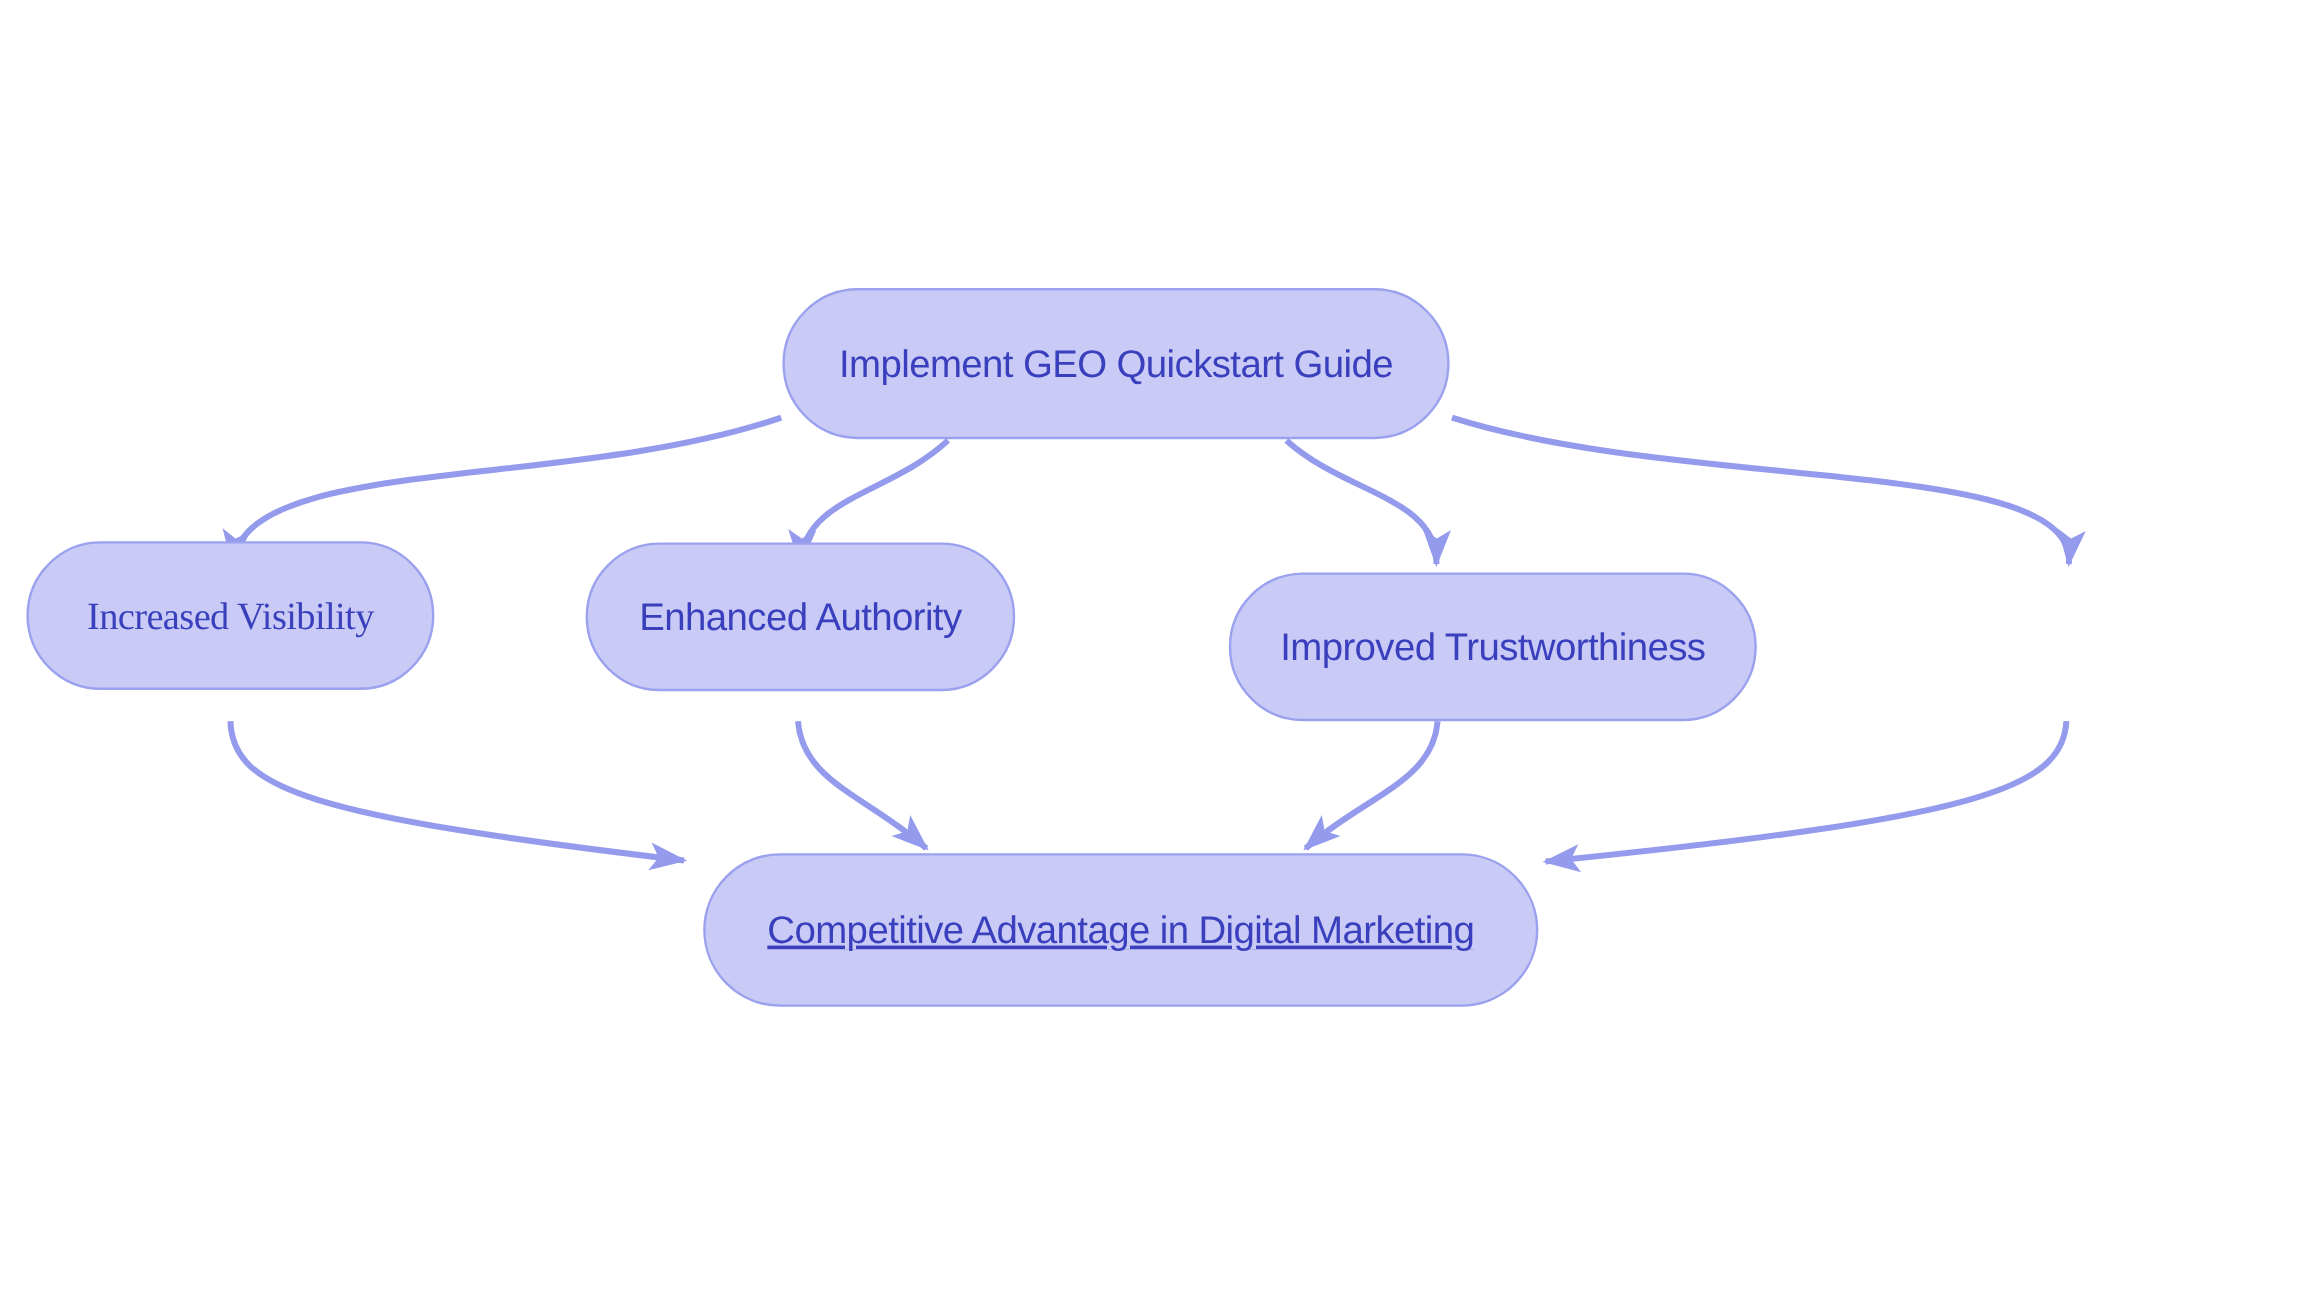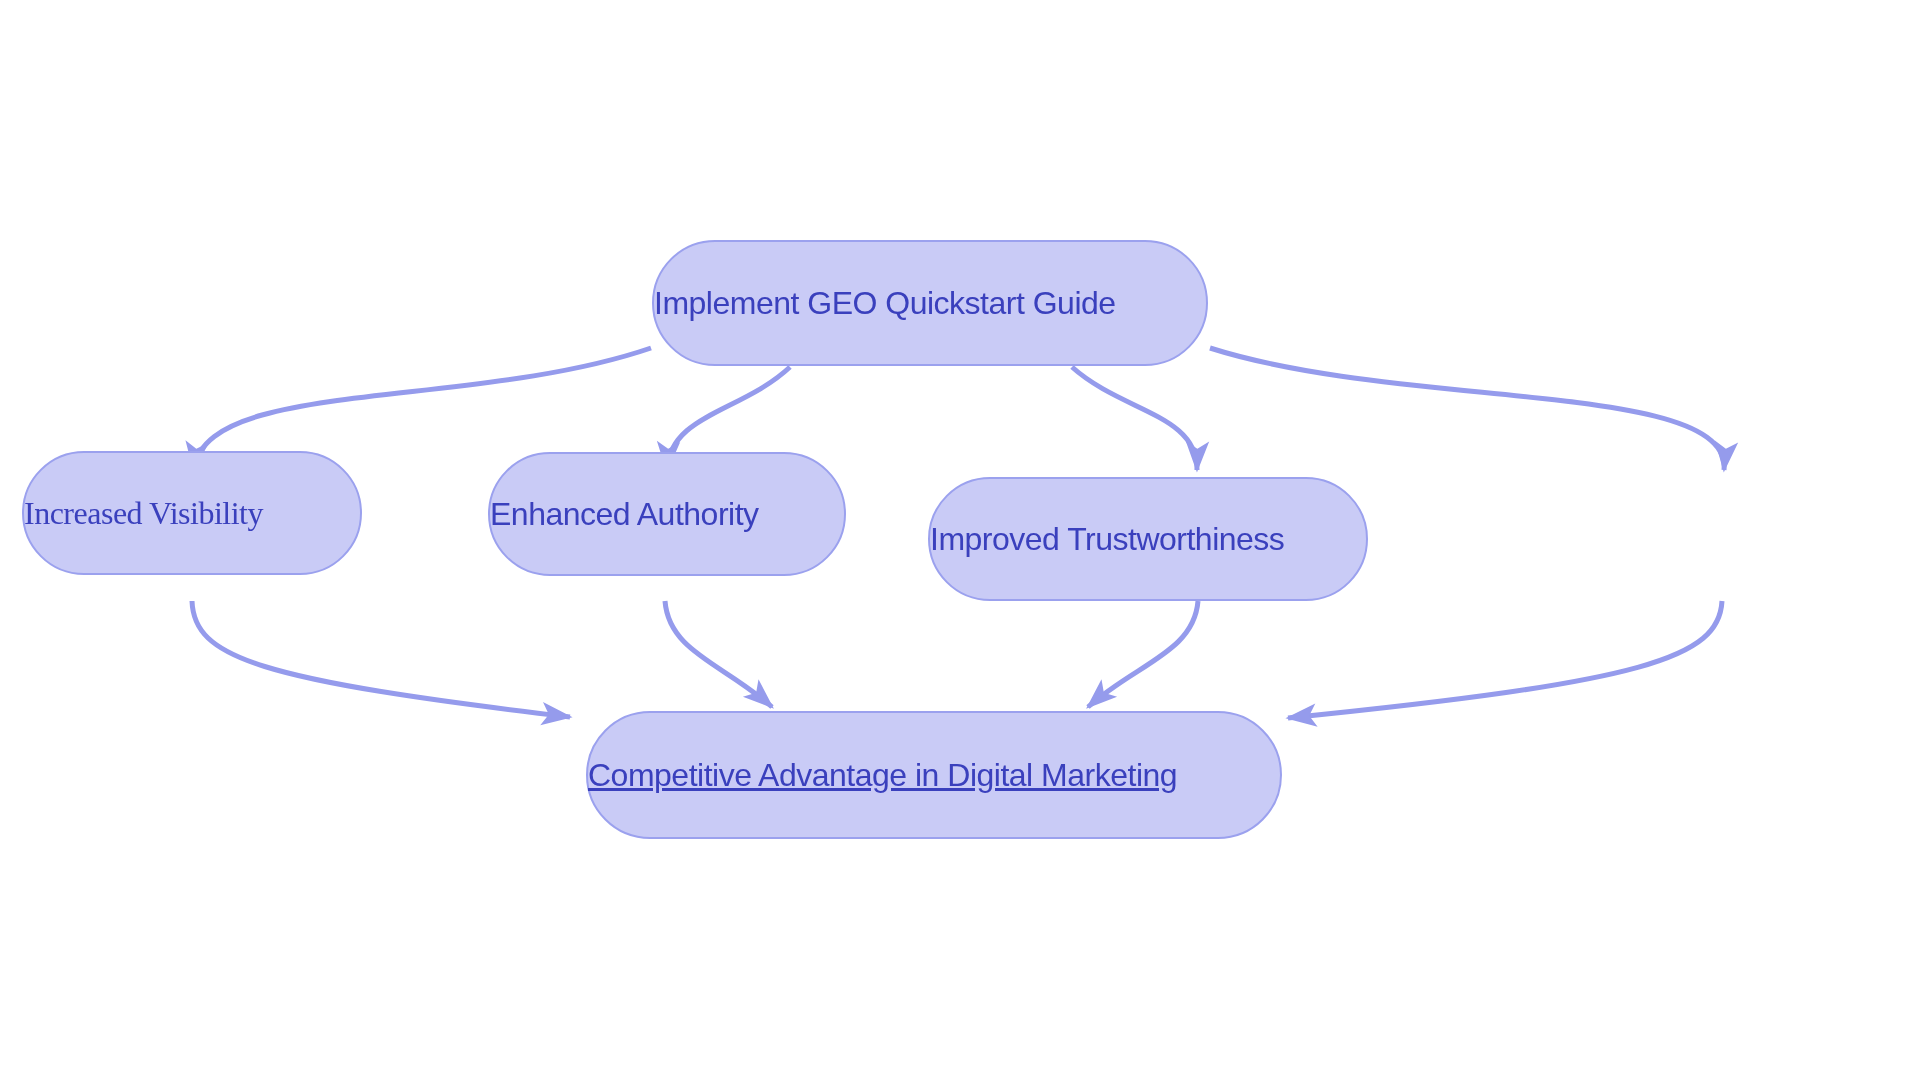--- a/index.html
+++ b/index.html
@@ -23,34 +23,35 @@
   }
   .edges path {
     fill: none;
     stroke: var(--edge, #959bec);
     stroke-width: 5;
   }
   .node {
     position: absolute;
     display: flex;
     align-items: center;
+    justify-content: center;
     background: var(--fill, #c9cbf6);
     border: 2px solid var(--stroke, #9ba1ee);
     border-radius: 64px;
     color: var(--text, #3a40bd);
     font-size: 32px;
     letter-spacing: -0.5px;
     white-space: nowrap;
     box-sizing: border-box;
     text-align: center;
   }
   .node-root        { left: 652px;  top: 240px; width: 556px; height: 126px; border-radius: 63px; }
   .node-visibility  { left: 22px;   top: 451px; width: 340px; height: 124px; border-radius: 62px; font-family: Liberation Serif, serif; }
   .node-authority   { left: 488px;  top: 452px; width: 358px; height: 124px; border-radius: 62px; }
-  .node-trust       { left: 928px;  top: 477px; width: 440px; height: 124px; border-radius: 62px; }
+  .node-trust       { left: 1024px;  top: 477px; width: 440px; height: 124px; border-radius: 62px; }
   .node-citations   { left: 1545px; top: 477px; width: 355px; height: 124px; border-radius: 62px; }
   .node-advantage   { left: 586px;  top: 711px; width: 696px; height: 128px; border-radius: 64px; text-decoration: underline; }
 </style>
 </head>
 <body>
 
 <div class="canvas" style="--bg: #ffffff; --fill: #c9cbf6; --stroke: #9ba1ee; --edge: #959bec; --text: #3a40bd;">
 
   <svg class="edges" viewBox="0 0 1920 1083">
     <defs>

